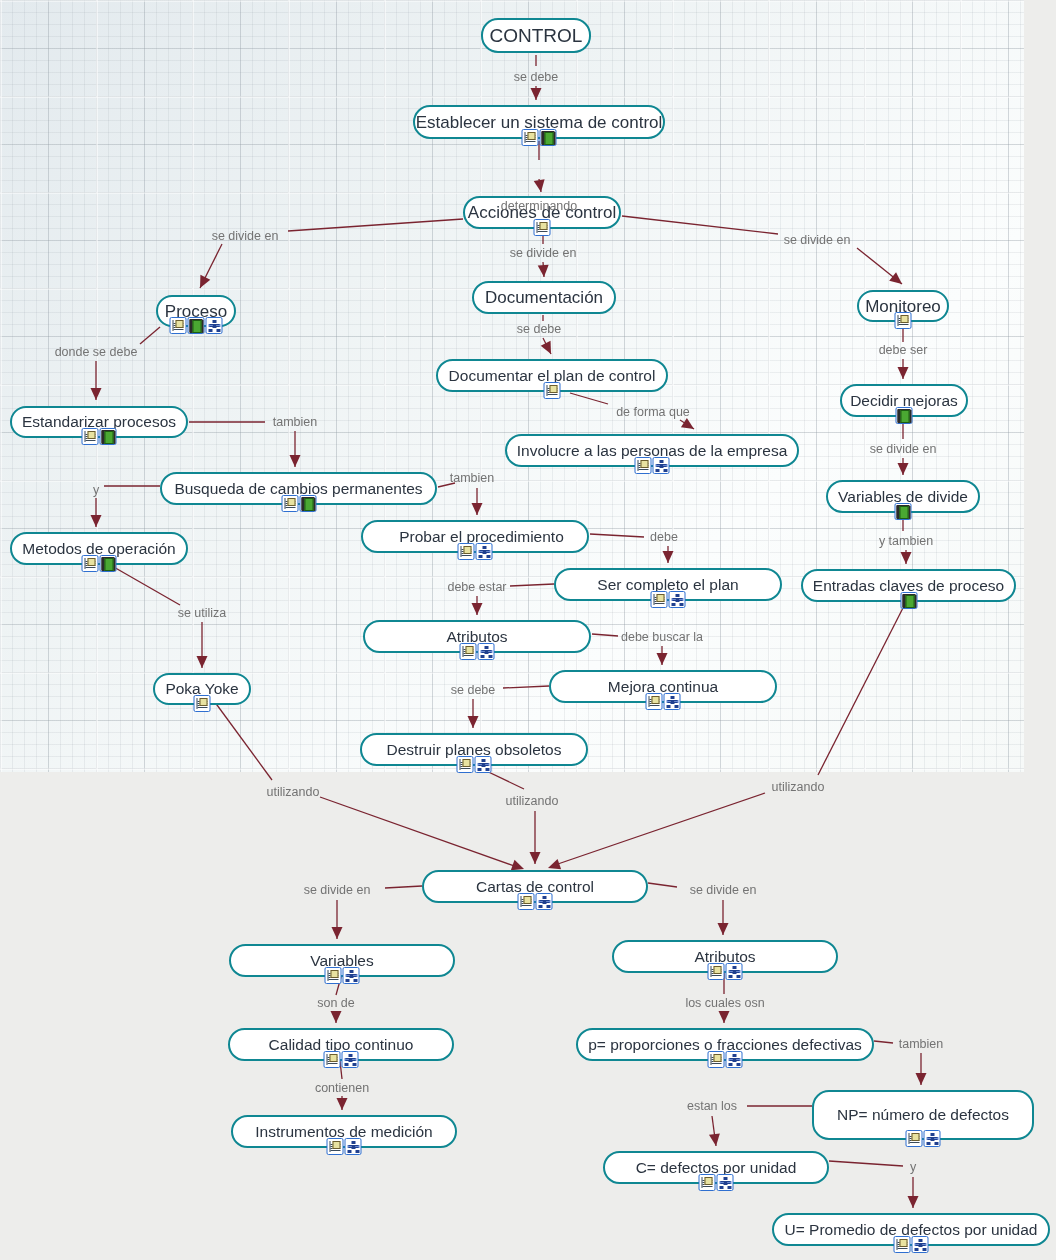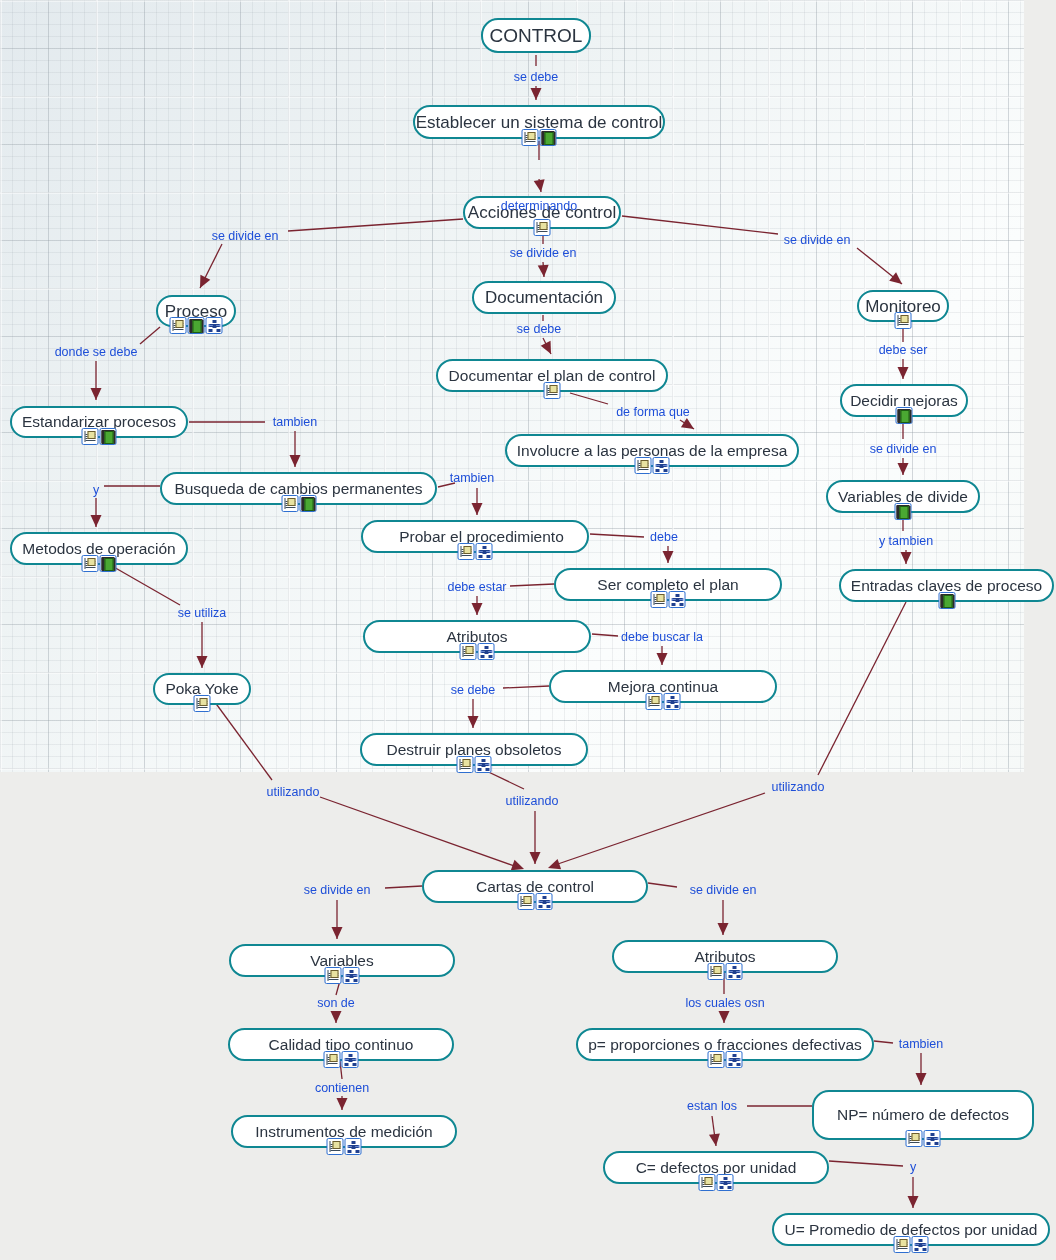--- a/index.html
+++ b/index.html
@@ -150,21 +150,21 @@
     content:"";
     position:absolute; left:3px; top:8px;
     width:10px; height:1px;
     background:#20408f;
     box-shadow: 0 -2px 0 0 #20408f;
   }
 
   
   .elabel {
     position: absolute;
-    color: #1d4ed8;
+    color: #737373;
     font-size: 12.5px;
     line-height: 1;
     white-space: nowrap;
     background: transparent;
     transform: translate(-50%, -50%);
     padding: 0 2px;
   }
 </style>
 </head>
 <body>
@@ -362,21 +362,21 @@
           <span class="ico map"></span>
         </div>
       </div>
       <div class="node" style="left: 554px; top: 568px; width: 228px; height: 33px;">
         <span class="label">Ser completo el plan</span>
         <div class="icons">
           <span class="ico doc"></span>
           <span class="ico map"></span>
         </div>
       </div>
-      <div class="node" style="left: 801px; top: 569px; width: 215px; height: 33px; margin-left: 38px;">
+      <div class="node" style="left: 801px; top: 569px; width: 215px; height: 33px;">
         <span class="label">Entradas claves de proceso</span>
         <div class="icons">
           <span class="ico film"></span>
         </div>
       </div>
       <div class="node" style="left: 363px; top: 620px; width: 228px; height: 33px;">
         <span class="label">Atributos</span>
         <div class="icons">
           <span class="ico doc"></span>
           <span class="ico map"></span>

